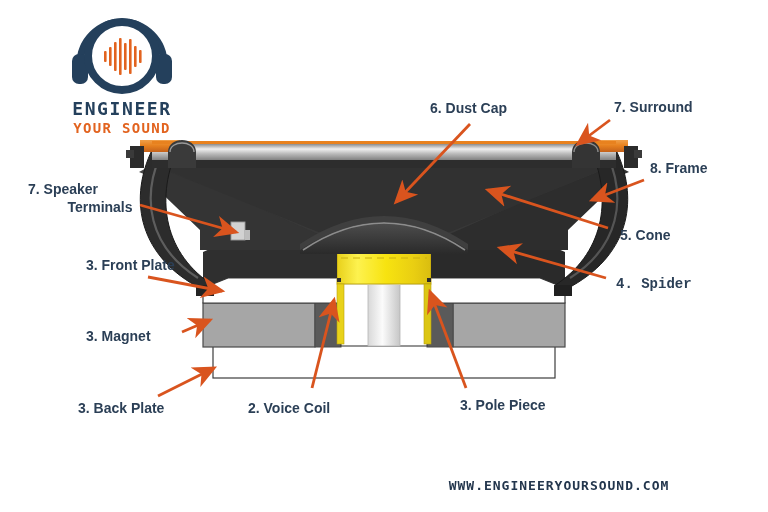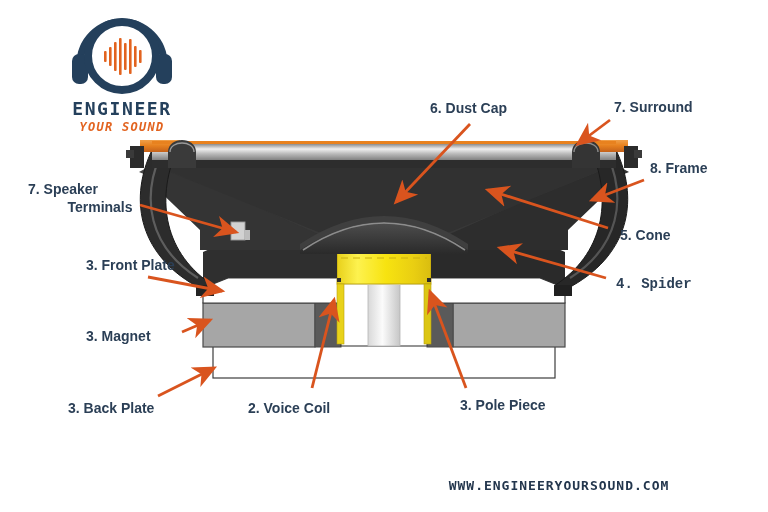--- a/index.html
+++ b/index.html
@@ -15,22 +15,22 @@
   #logo { position:absolute; left:52px; top:6px; width:140px; height:130px; }
   #logo-mark { position:absolute; left:14px; top:0; width:112px; height:92px; }
   #logo-text { position:absolute; left:0; top:92px; width:140px; text-align:center; }
   .logo-word1 {
     font-family:"DejaVu Sans Mono", monospace;
     font-size:18px; font-weight:bold; letter-spacing:1.6px;
     color:#24405c;
   }
   .logo-word2 {
     font-family:"DejaVu Sans Mono", monospace;
-    font-size:12px; font-weight:bold; letter-spacing:1.3px;
-    color:#e2631f; margin-top:1px;font-style:italic;
+    font-size:14px; font-weight:bold; letter-spacing:1.3px;
+    color:#e2631f; margin-top:1px;
   }
 
   
   .label {
     position:absolute;
     color:#2b3f56;
     font-size:14px;
     font-weight:bold;
     line-height:1.28;
     white-space:nowrap;
@@ -247,21 +247,21 @@
 
   <div class="label two-line" style="left:28px; top:181px; width:130px;">
     <div>7.  Speaker</div>
     <div style="text-align:center; padding-left:14px;">Terminals</div>
   </div>
 
   <div class="label" style="left:86px; top:257px;">3. Front Plate</div>
 
   <div class="label" style="left:86px; top:328px;">3. Magnet</div>
 
-  <div class="label" style="left:68px; top:400px;">3. Back Plate</div>
+  <div class="label" style="left:78px; top:400px;">3. Back Plate</div>
 
   <div class="label" style="left:248px; top:400px;">2. Voice Coil</div>
 
   <div class="label" style="left:428px; top:397px;margin-left:32px;">3. Pole Piece</div>
 
   <div class="label" style="left:430px; top:100px;">6. Dust Cap</div>
 
   <div class="label" style="left:614px; top:99px;">7. Surround</div>
 
   <div class="label" style="left:650px; top:160px;">8. Frame</div>

